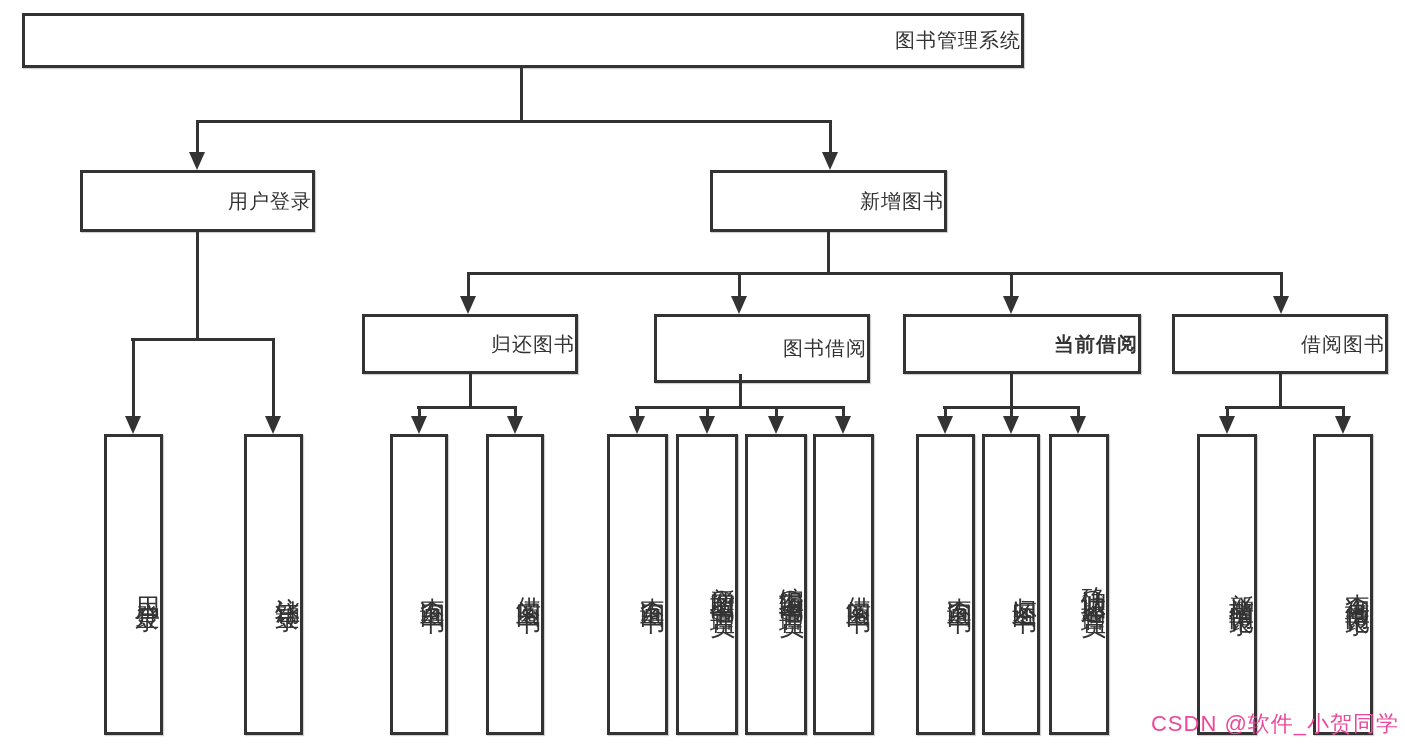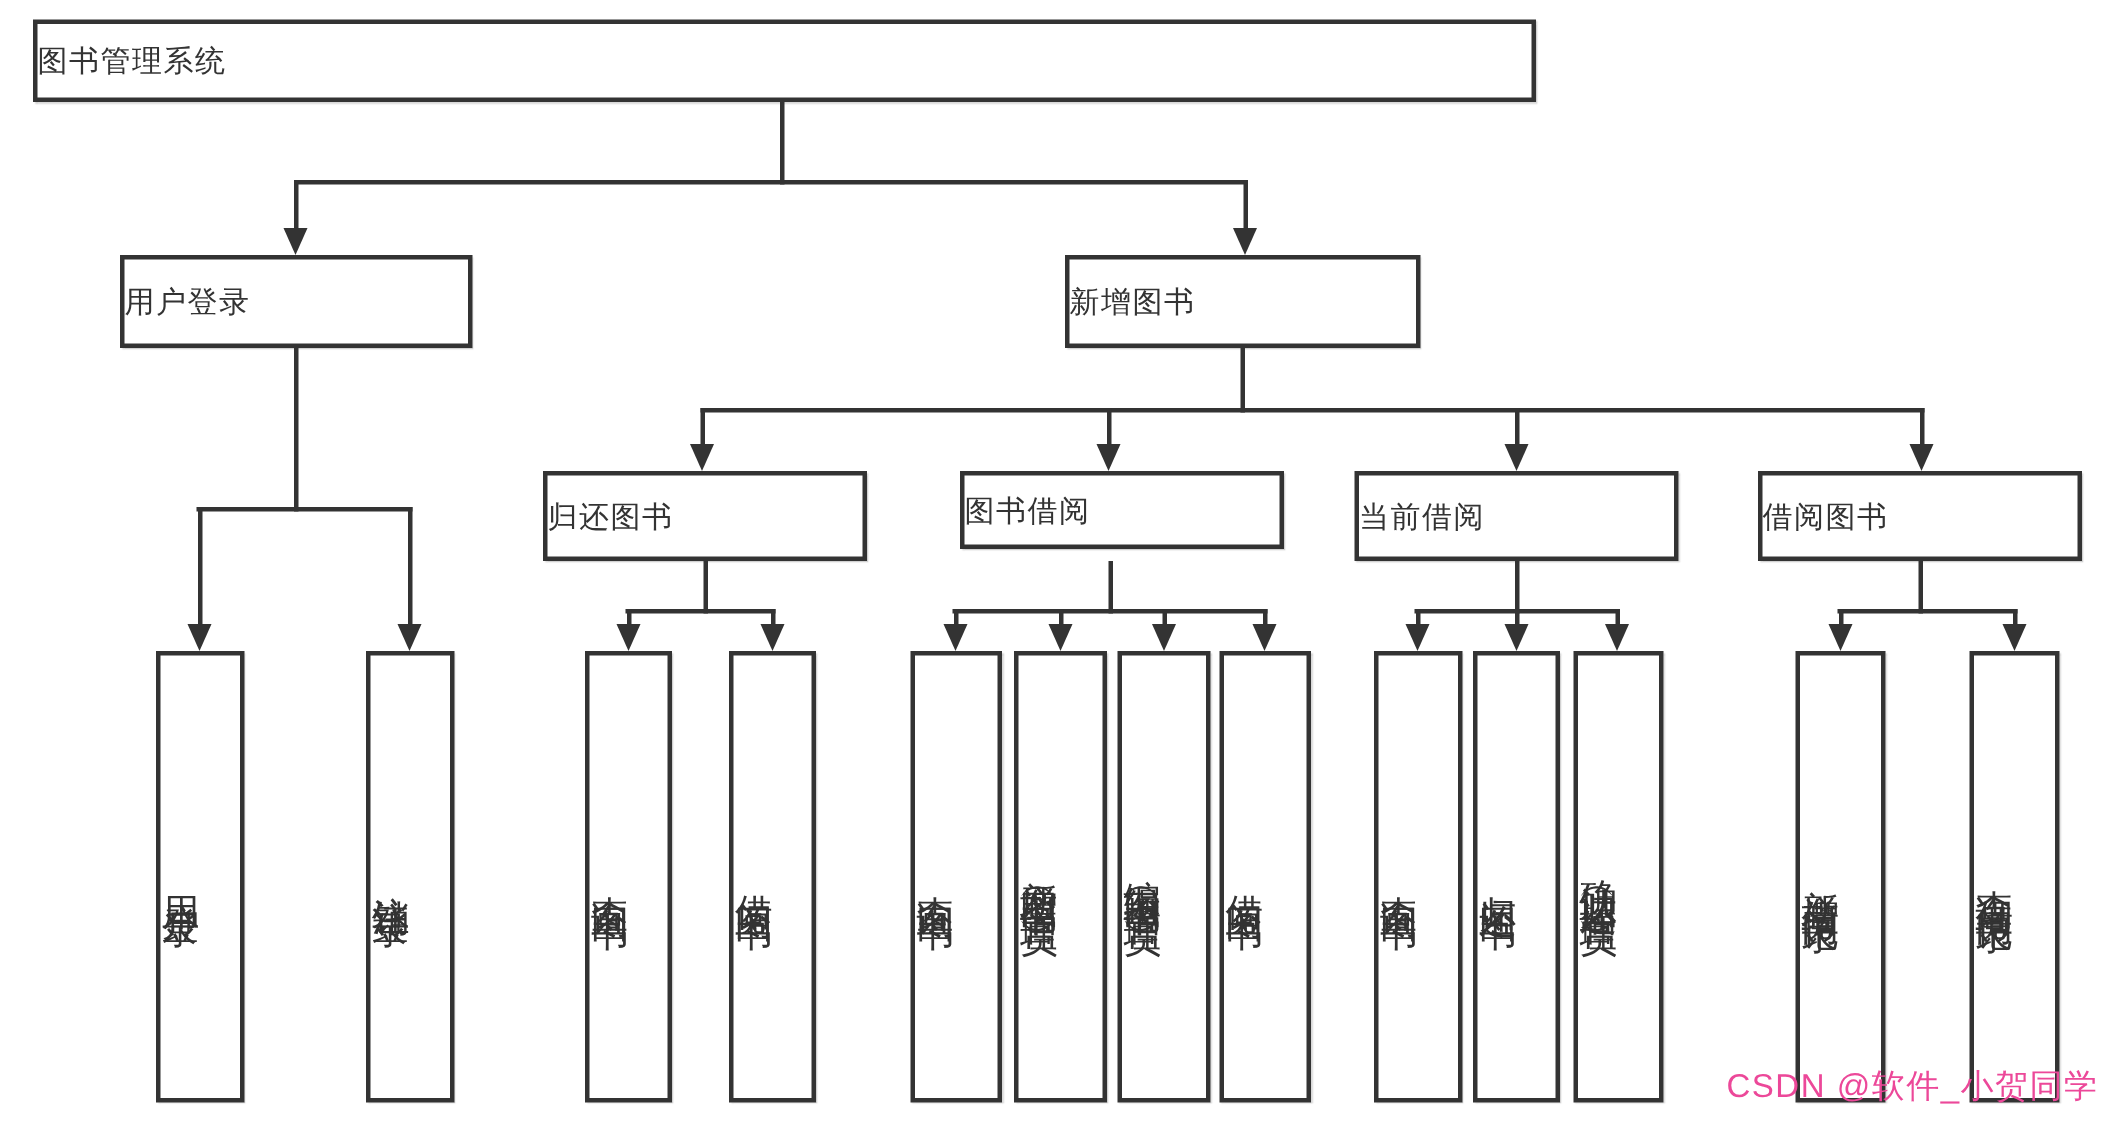--- a/index.html
+++ b/index.html
@@ -10,40 +10,40 @@
     font-family:"Liberation Sans","DejaVu Sans",sans-serif;
     overflow:hidden;
   }
   .box{
     position:absolute;
     box-sizing:border-box;
     background:#ffffff;
     border:3px solid #333333;
     display:flex;
     align-items:center;
-    justify-content:flex-start;
+    justify-content:flex-end;
     color:#333333;
     box-shadow:1px 1px 1px rgba(0,0,0,0.18);
   }
   .box span{white-space:nowrap;}
   .hlabel{font-size:20px;letter-spacing:1px;}
   .leaf .vtext{
     writing-mode:vertical-rl;
     text-orientation:mixed;
     font-size:25px;
     letter-spacing:4px;
     line-height:1;
   }
   
   .n-root       {left:22px;  top:13px;  width:1002px;height:55px;}
   .n-userlogin  {left:80px;  top:170px; width:235px; height:62px;}
   .n-bookmgmt   {left:710px; top:170px; width:237px; height:62px;}
   .n-newbook    {left:362px; top:314px; width:216px; height:60px;}
-  .n-bookborrow {left:640px; top:314px; width:216px; height:52px;}
-  .n-curborrow  {left:903px; top:314px; width:216px; height:60px;}
+  .n-bookborrow {left:654px; top:314px; width:216px; height:69px;}
+  .n-curborrow  {left:903px; top:314px; width:238px; height:60px;font-weight:bold;}
   .n-borrowrec  {left:1172px;top:314px; width:216px; height:60px;}
   .n-ul1{left:104px; top:434px;width:59px;height:301px;}
   .n-ul2{left:244px; top:434px;width:59px;height:301px;}
   .n-xs1{left:390px; top:434px;width:58px;height:301px;}
   .n-xs2{left:486px; top:434px;width:58px;height:301px;}
   .n-jy1{left:607px; top:434px;width:61px;height:301px;}
   .n-jy2{left:676px; top:434px;width:62px;height:301px;}
   .n-jy3{left:745px; top:434px;width:62px;height:301px;}
   .n-jy4{left:813px; top:434px;width:61px;height:301px;}
   .n-dq1{left:916px; top:434px;width:59px;height:301px;}

